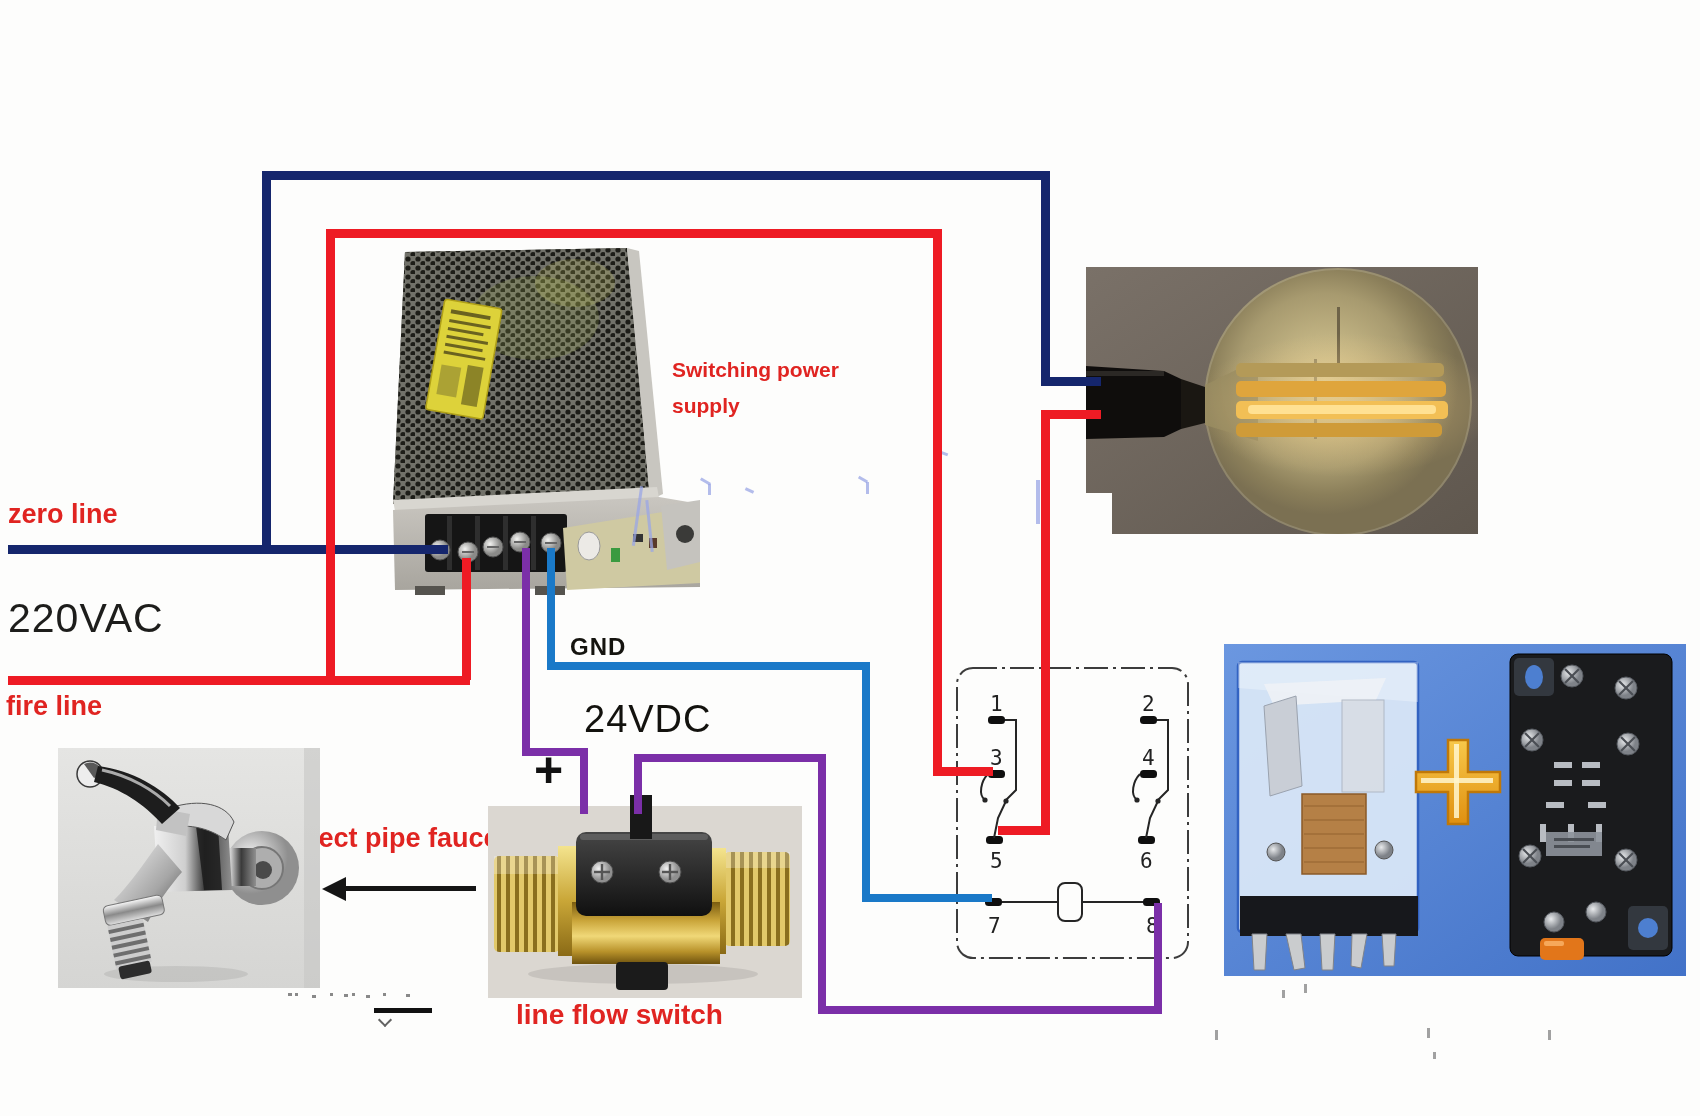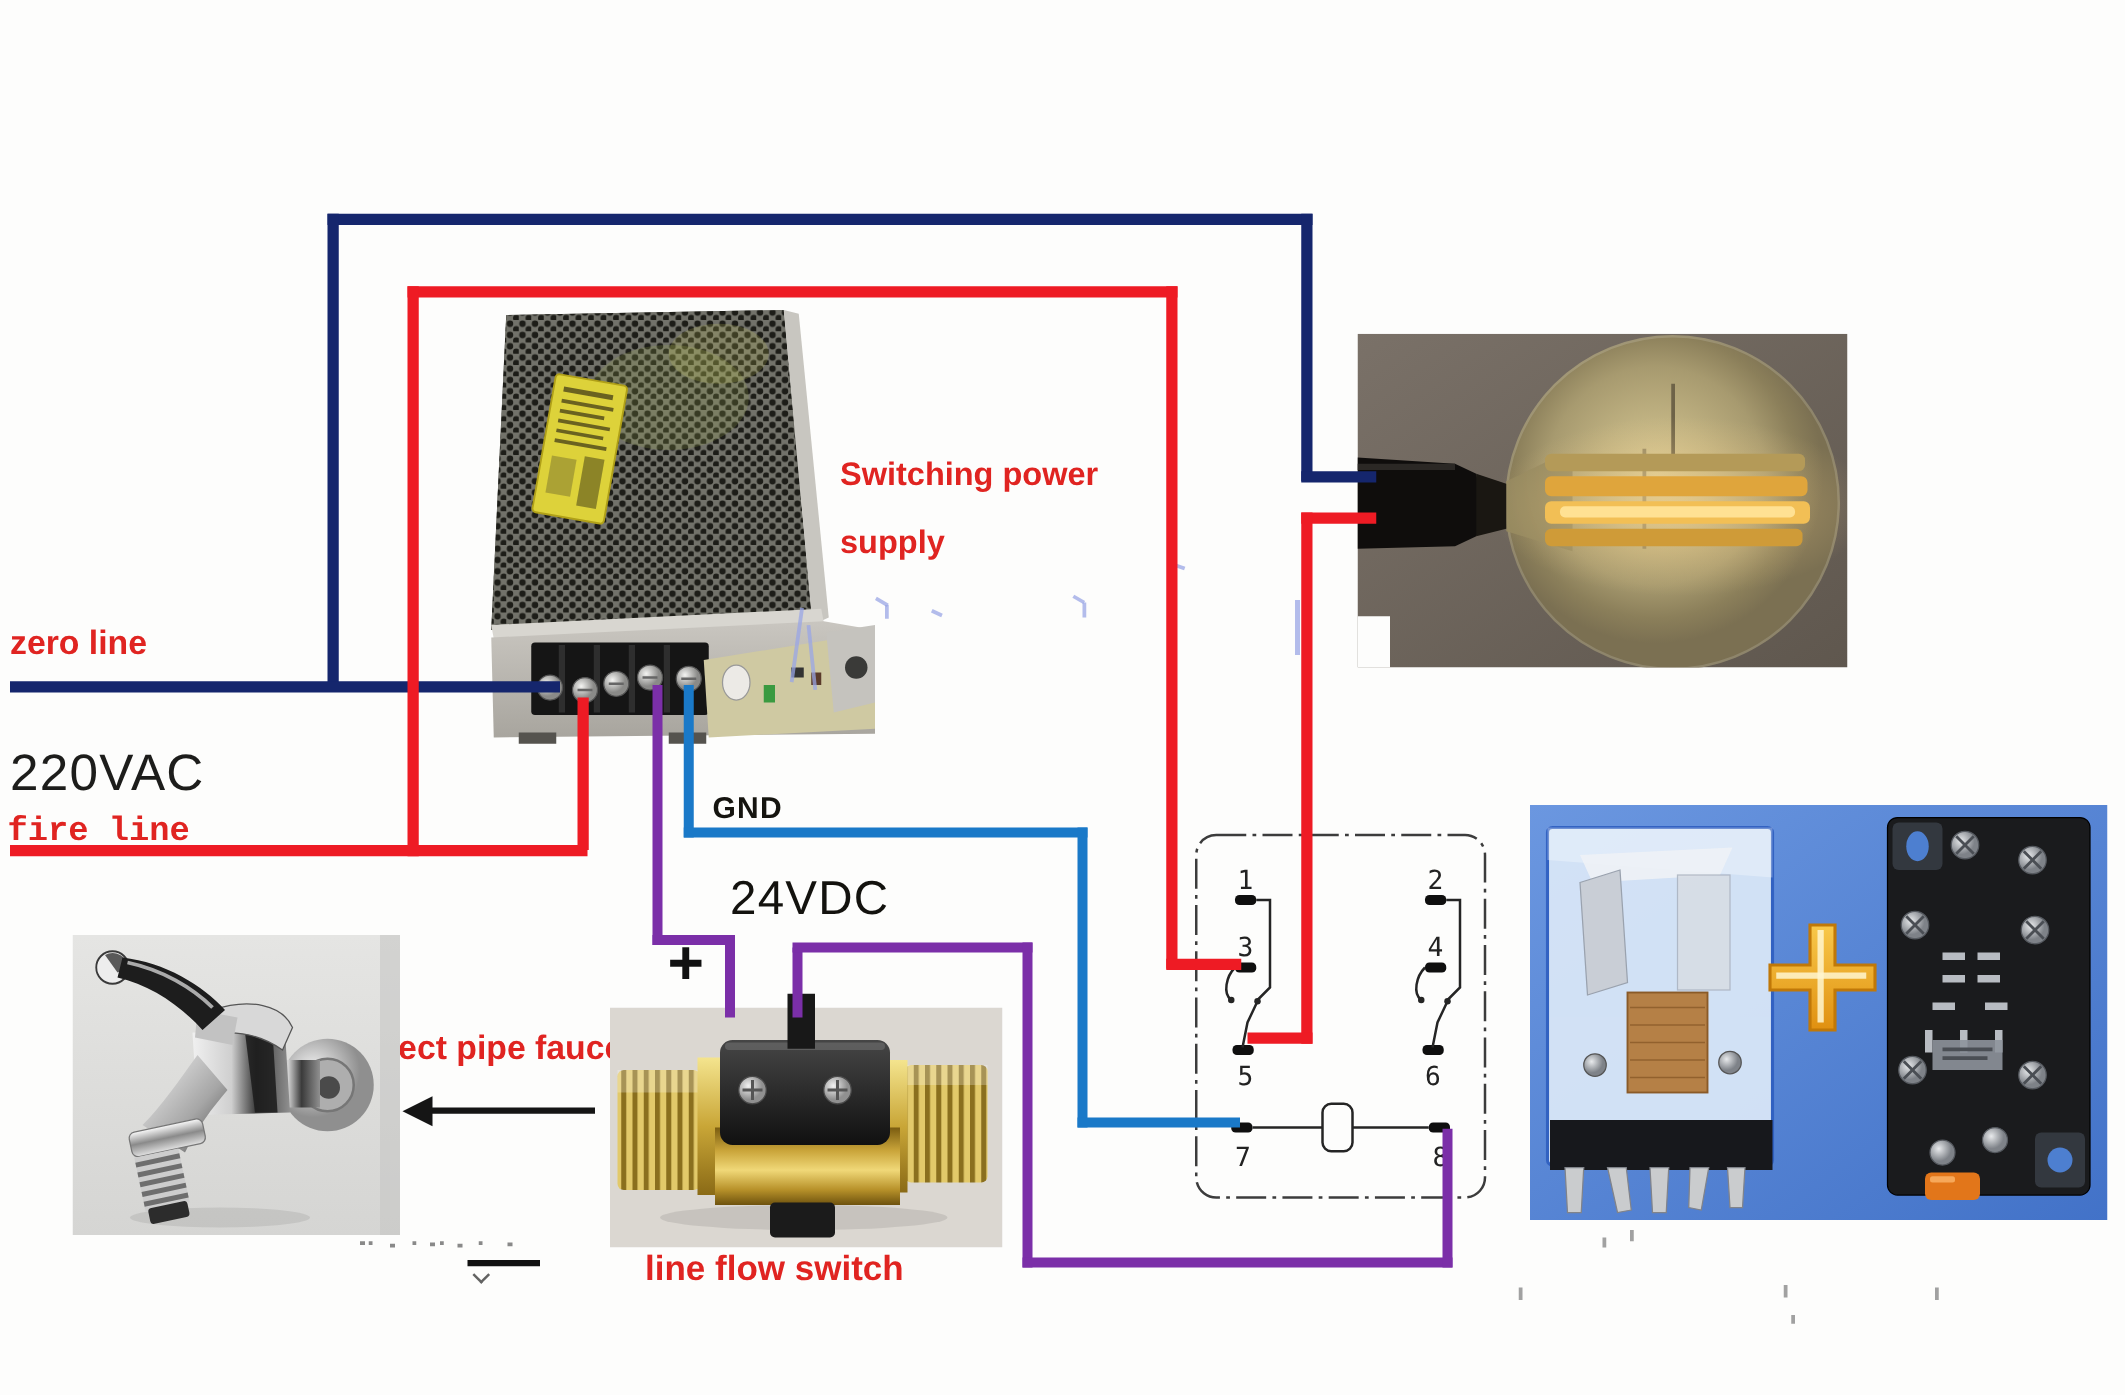--- a/index.html
+++ b/index.html
@@ -5,22 +5,22 @@
   html,body{margin:0;padding:0;background:#ffffff;}
   .stage{position:relative;width:1700px;height:1116px;background:#fdfdfc;overflow:hidden;
          font-family:"Liberation Sans",sans-serif;}
   .abs{position:absolute;}
   
   .lbl{position:absolute;white-space:nowrap;line-height:1.05;}
   .red-b{color:var(--label-red);font-weight:bold;}
   .title{left:172px;top:52px;font-size:46px;font-weight:bold;color:var(--title-red);letter-spacing:.5px;}
   .zero{left:8px;top:500px;font-size:27px;}
   .vac{left:8px;top:597px;font-size:41px;color:var(--text-black);font-weight:400;letter-spacing:1px;}
-  .fire{left:6px;top:652px;font-size:27px;font-family:Liberation Mono, monospace;}
-  .psu-lbl{left:672px;top:352px;font-size:26px;line-height:54px;white-space:pre-line;width:210px;}
+  .fire{left:6px;top:692px;font-size:27px;}
+  .psu-lbl{left:672px;top:352px;font-size:21px;line-height:36px;white-space:pre-line;width:210px;}
   .gnd{left:570px;top:634px;font-size:24px;font-weight:bold;color:#15140f;letter-spacing:1px;}
   .vdc{left:584px;top:700px;font-size:38px;color:#13120e;font-weight:400;letter-spacing:1px;text-align:center;}
   .plus{left:534px;top:744px;font-size:50px;color:#111;font-weight:600;}
   .connect{left:254px;top:824px;font-size:27px;}
   .wfs{left:516px;top:1000px;font-size:28px;}
   
   .wire{position:absolute;z-index:40;}
   .navy{background:var(--wire-navy);}
   .redw{background:var(--wire-red);}
   .bluew{background:var(--wire-blue);}

